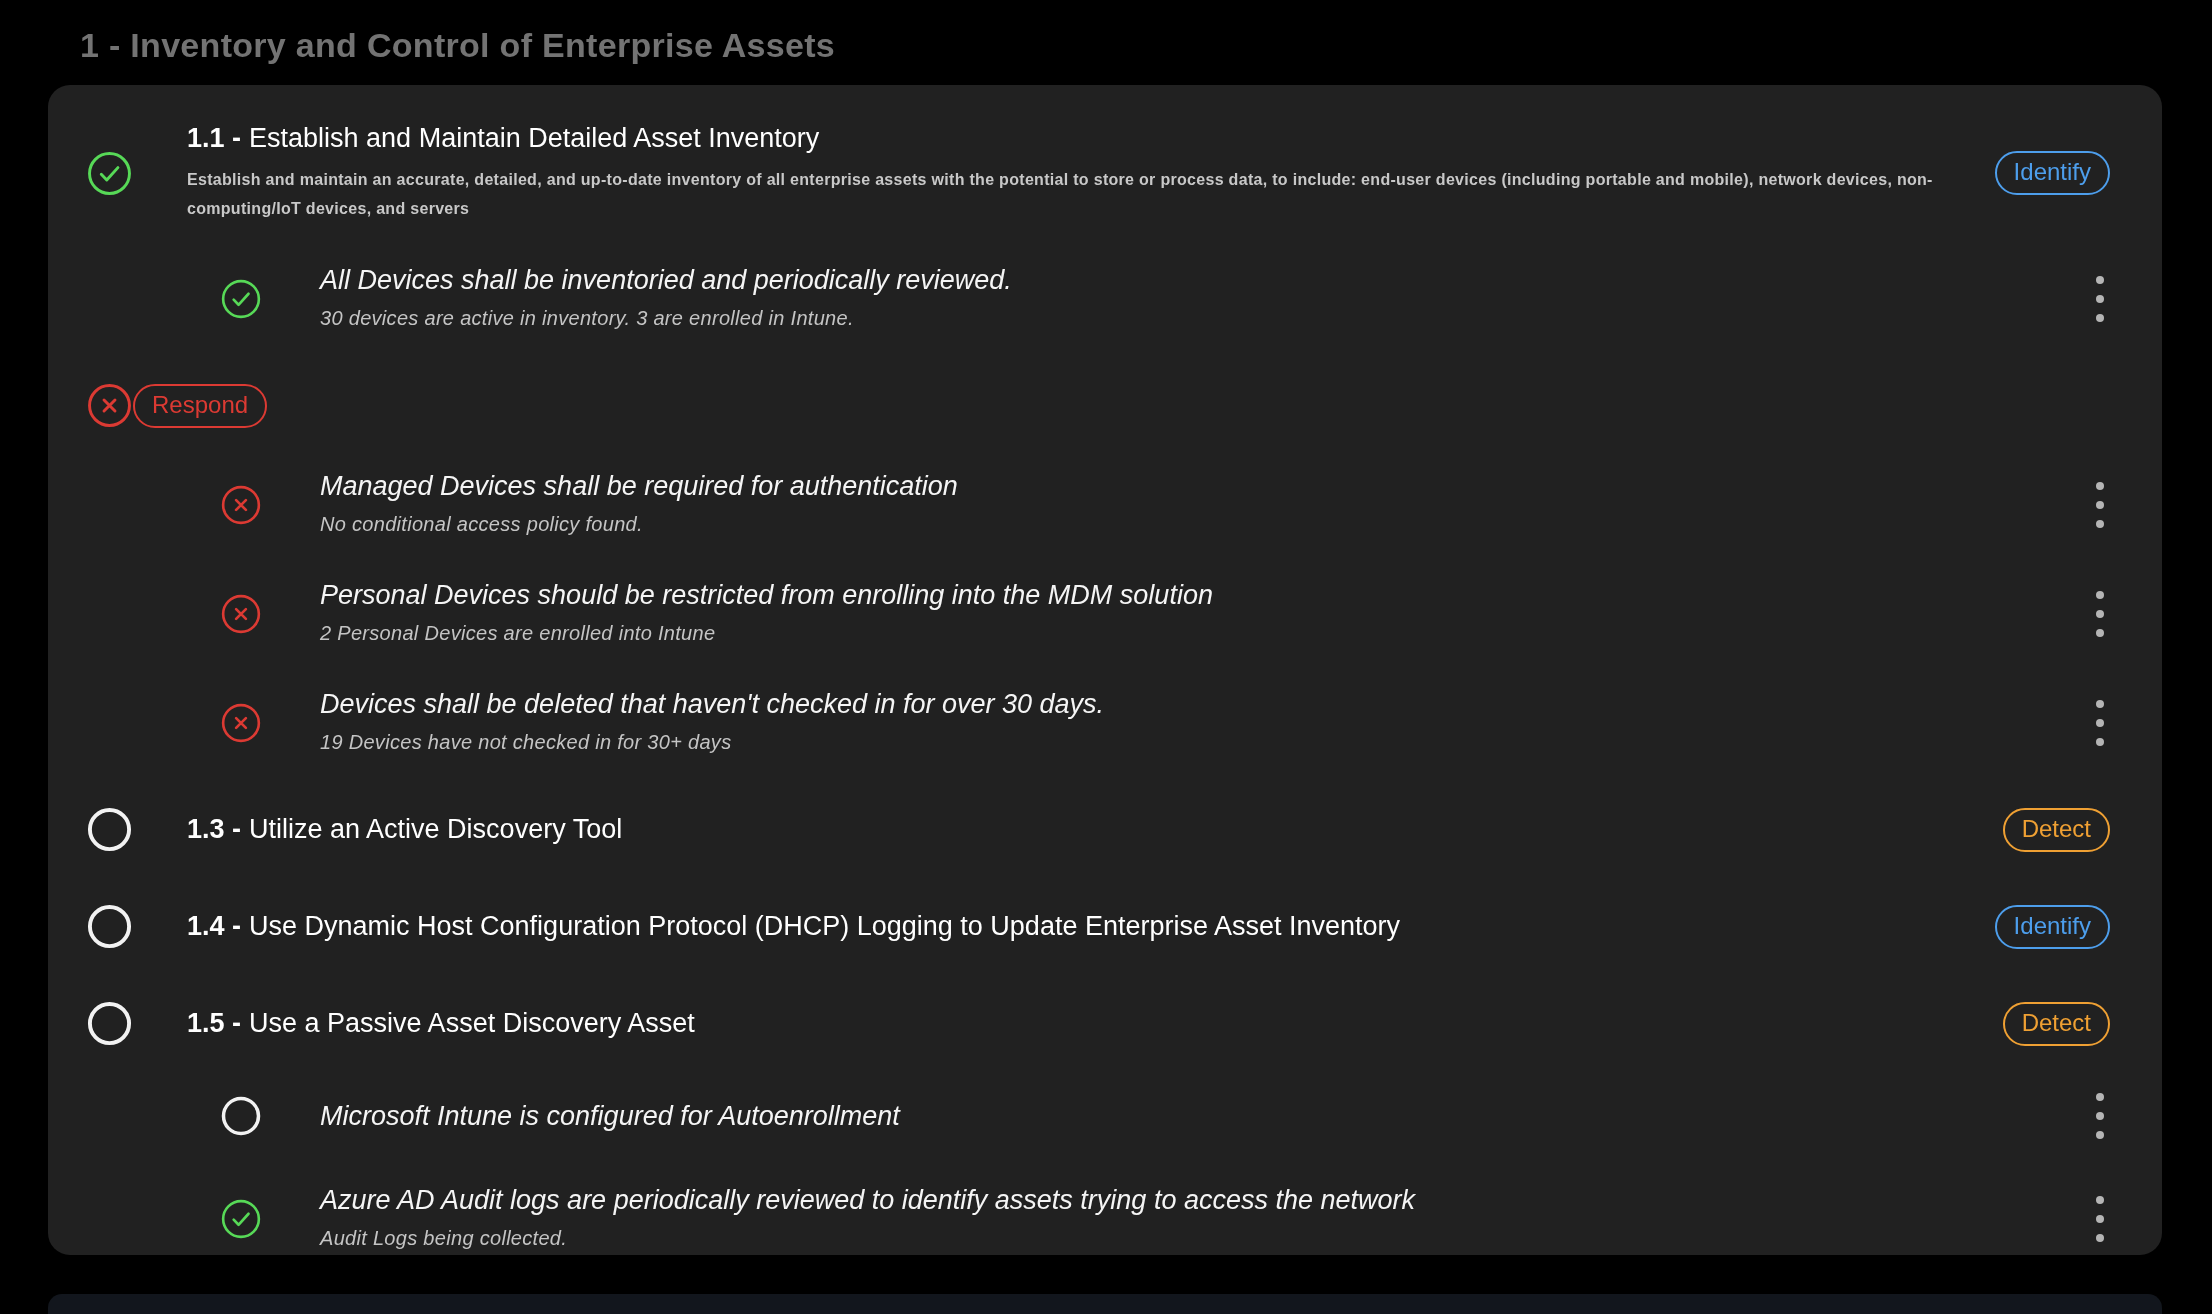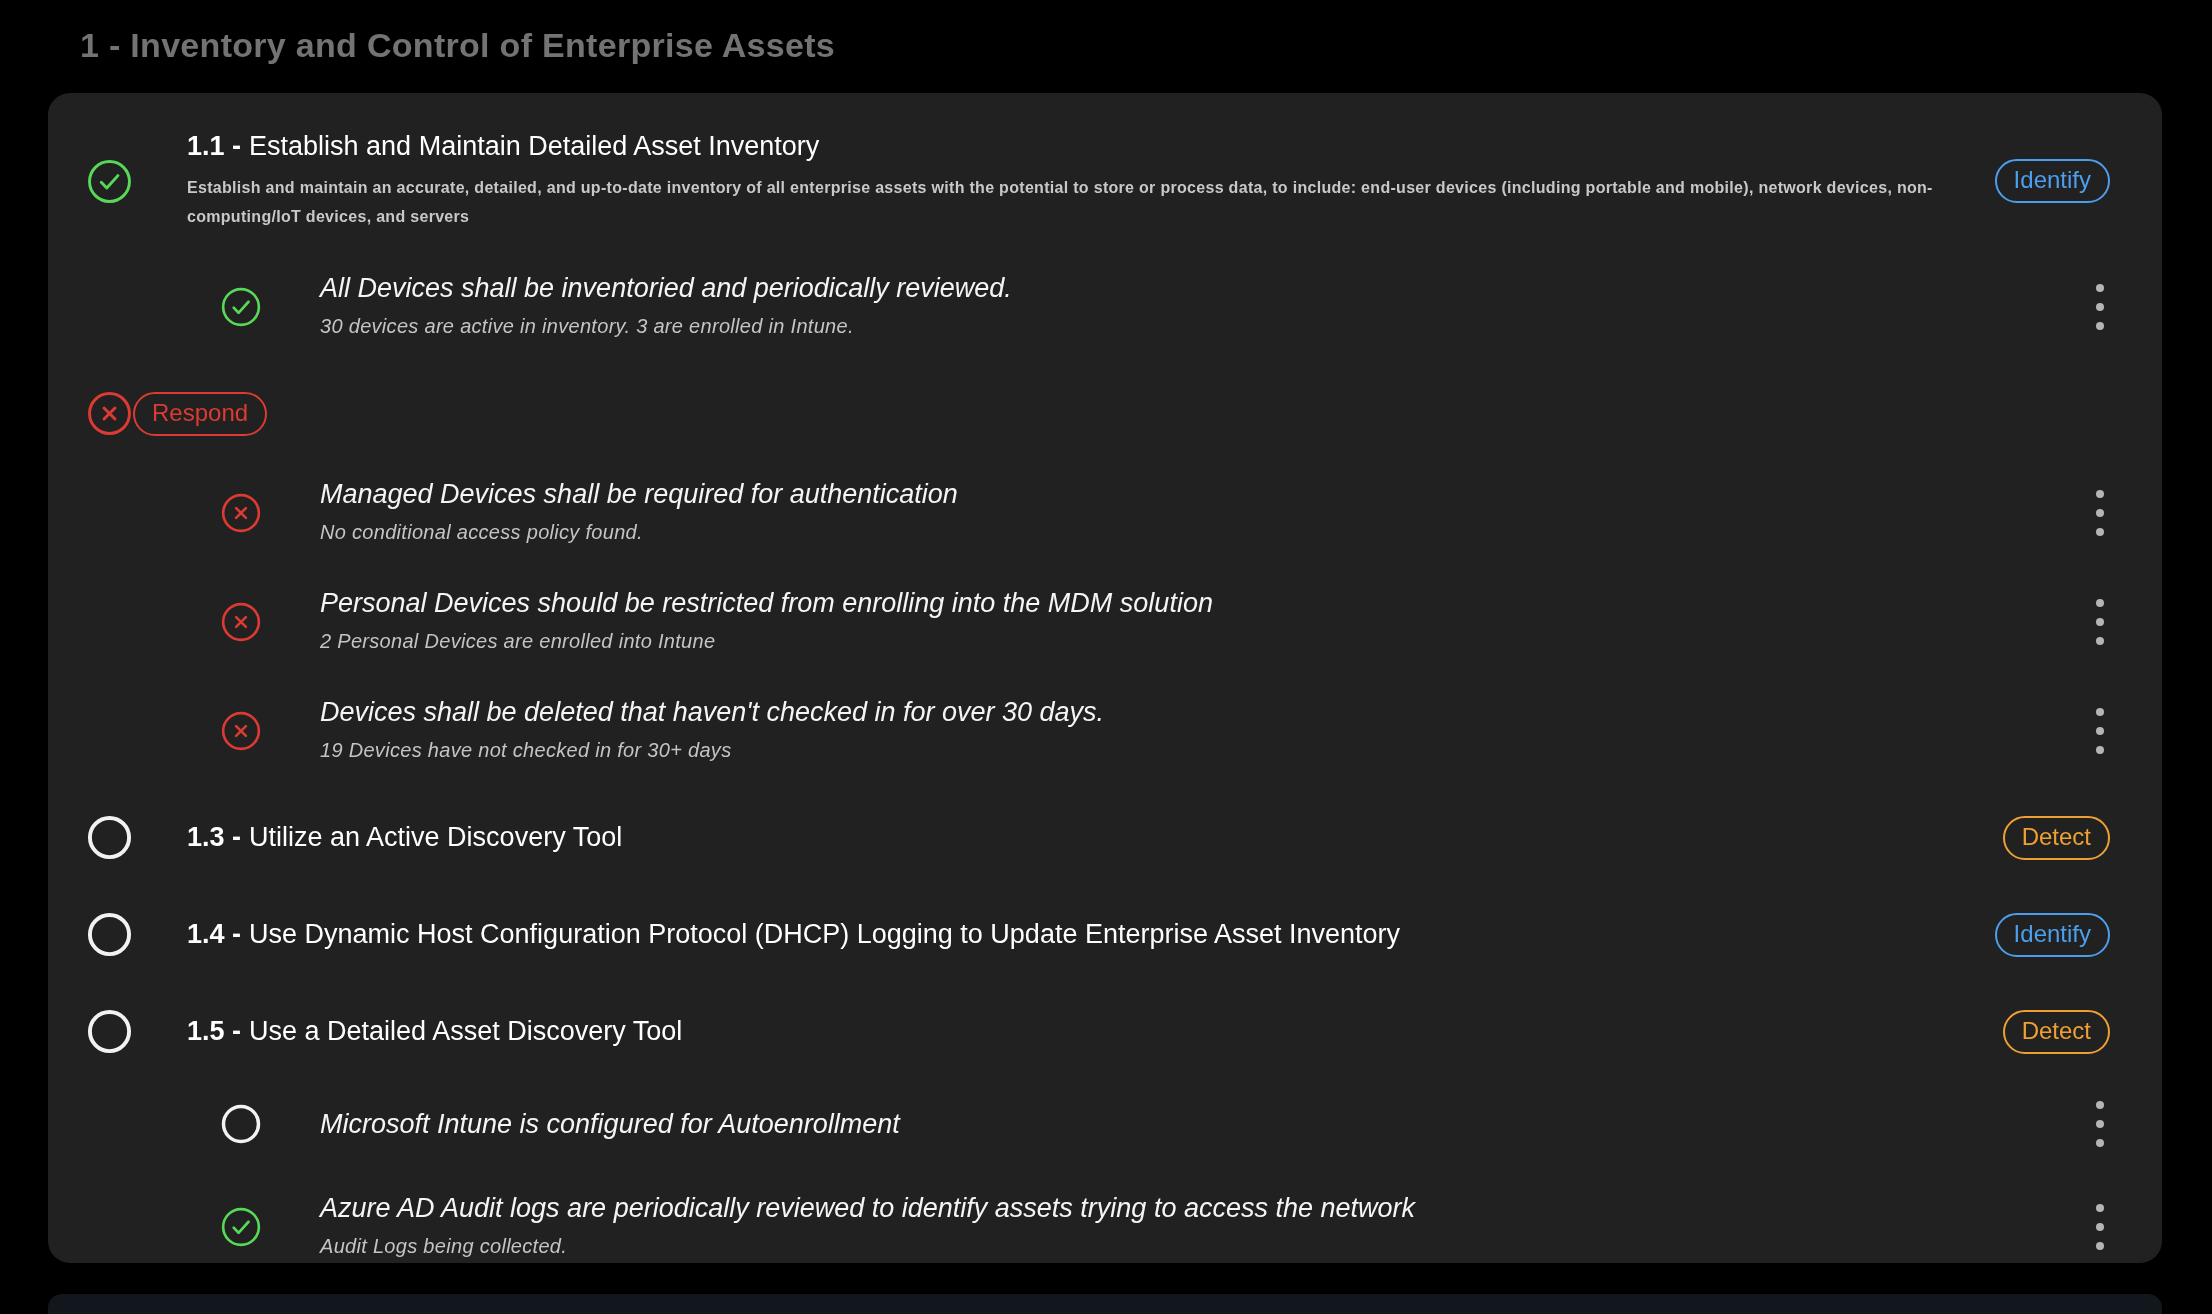--- a/index.html
+++ b/index.html
@@ -15,21 +15,21 @@
   .page-title {
     margin:0;
     padding:24px 0 0 80px;
     font-size:34px;
     line-height:42px;
     font-weight:700;
     color:#737373;
     letter-spacing:0.3px;
   }
   .card {
-    margin:27px 50px 0 48px;
+    margin:19px 50px 0 48px;
     width:2114px;
     height:1170px;
     background:#212121;
     border-radius:22px;
     padding:38px 52px 40px 38px;
     overflow:hidden;
   }
   .control { margin-bottom:50px; }
   .control:last-child { margin-bottom:0; }
   .head-row {
@@ -254,21 +254,21 @@
 
   <section class="control">
     <div class="head-row">
       <span class="status-icon lg">
     <svg viewBox="0 0 24 24" fill="none" stroke="#f2f2f2" stroke-width="2">
       <circle cx="12" cy="12" r="10"></circle>
     </svg>
   </span>
       <div class="head-text">
         <div class="head-line">
-          <span class="num">1.5 -</span><span class="ttl">Use a Detailed Asset Discovery Tool</span>
+          <span class="num">1.5 -</span><span class="ttl">Use a Passive Asset Discovery Asset</span>
         </div>
 
       </div>
       <span class="badge" style="color: rgb(239, 160, 51);">Detect</span>
     </div>
     <div class="checks">
   <div class="check-row">
     <span class="status-icon sm">
     <svg viewBox="0 0 24 24" fill="none" stroke="#f2f2f2" stroke-width="2">
       <circle cx="12" cy="12" r="10"></circle>

